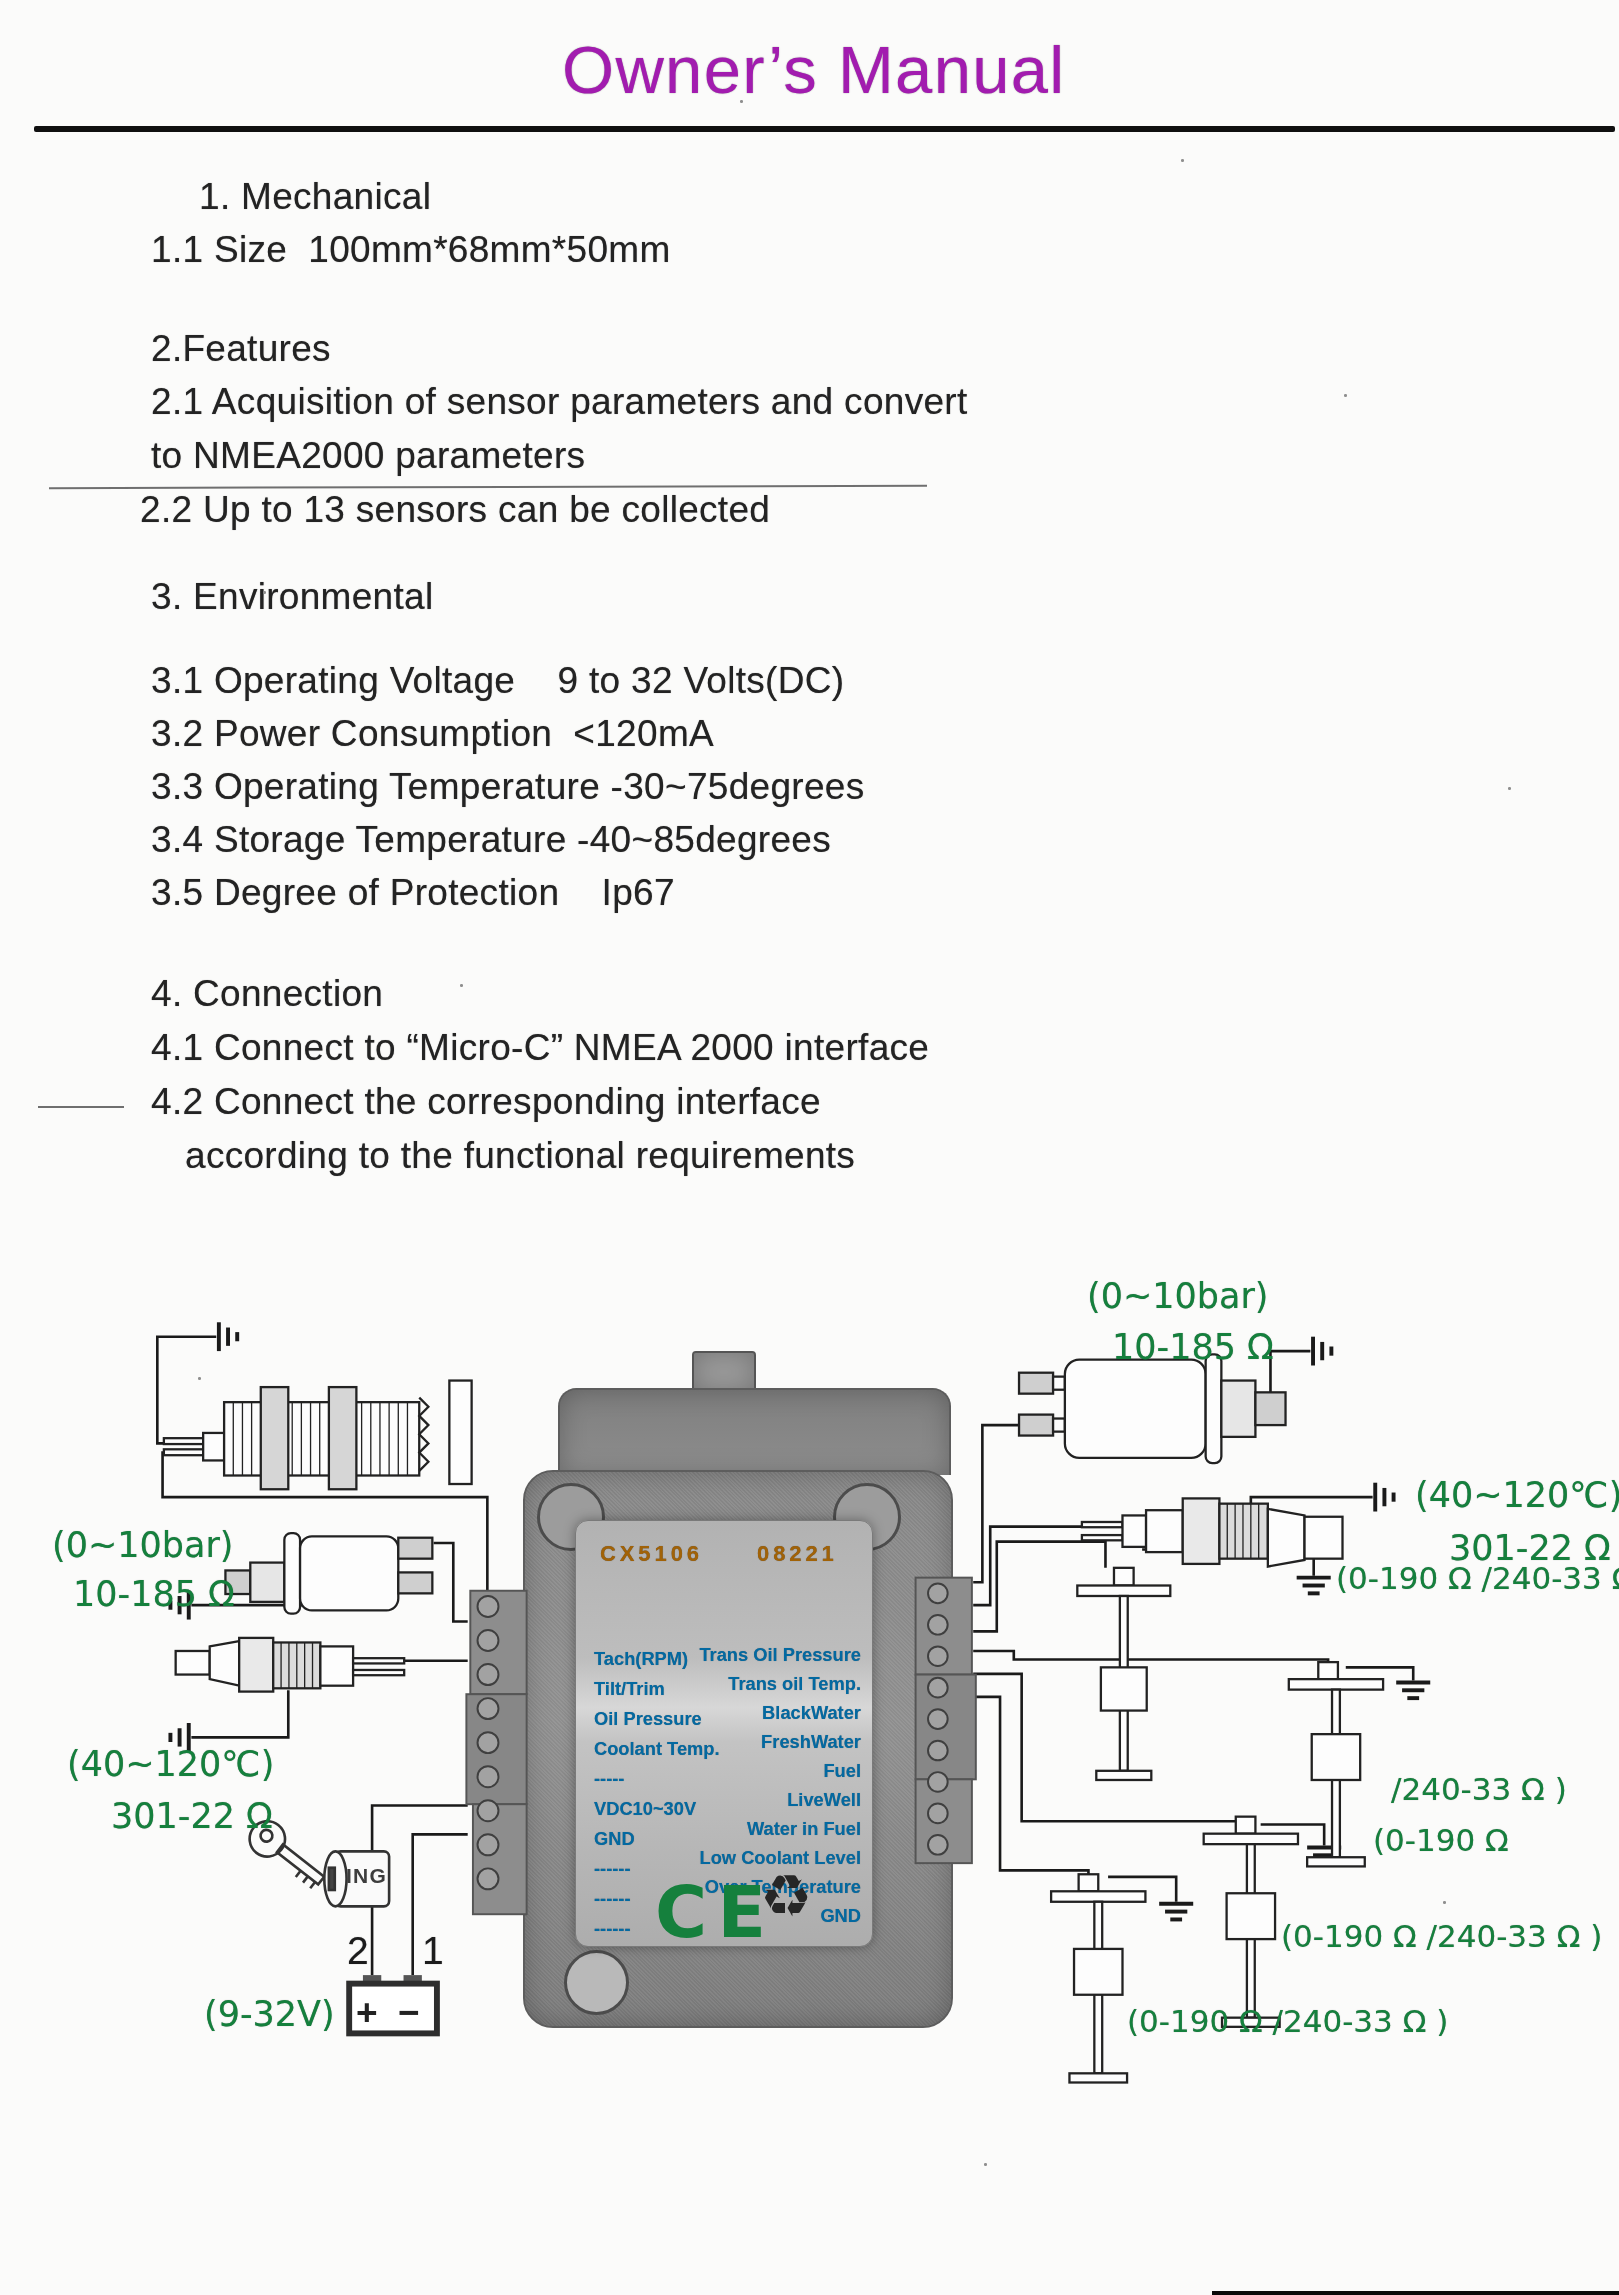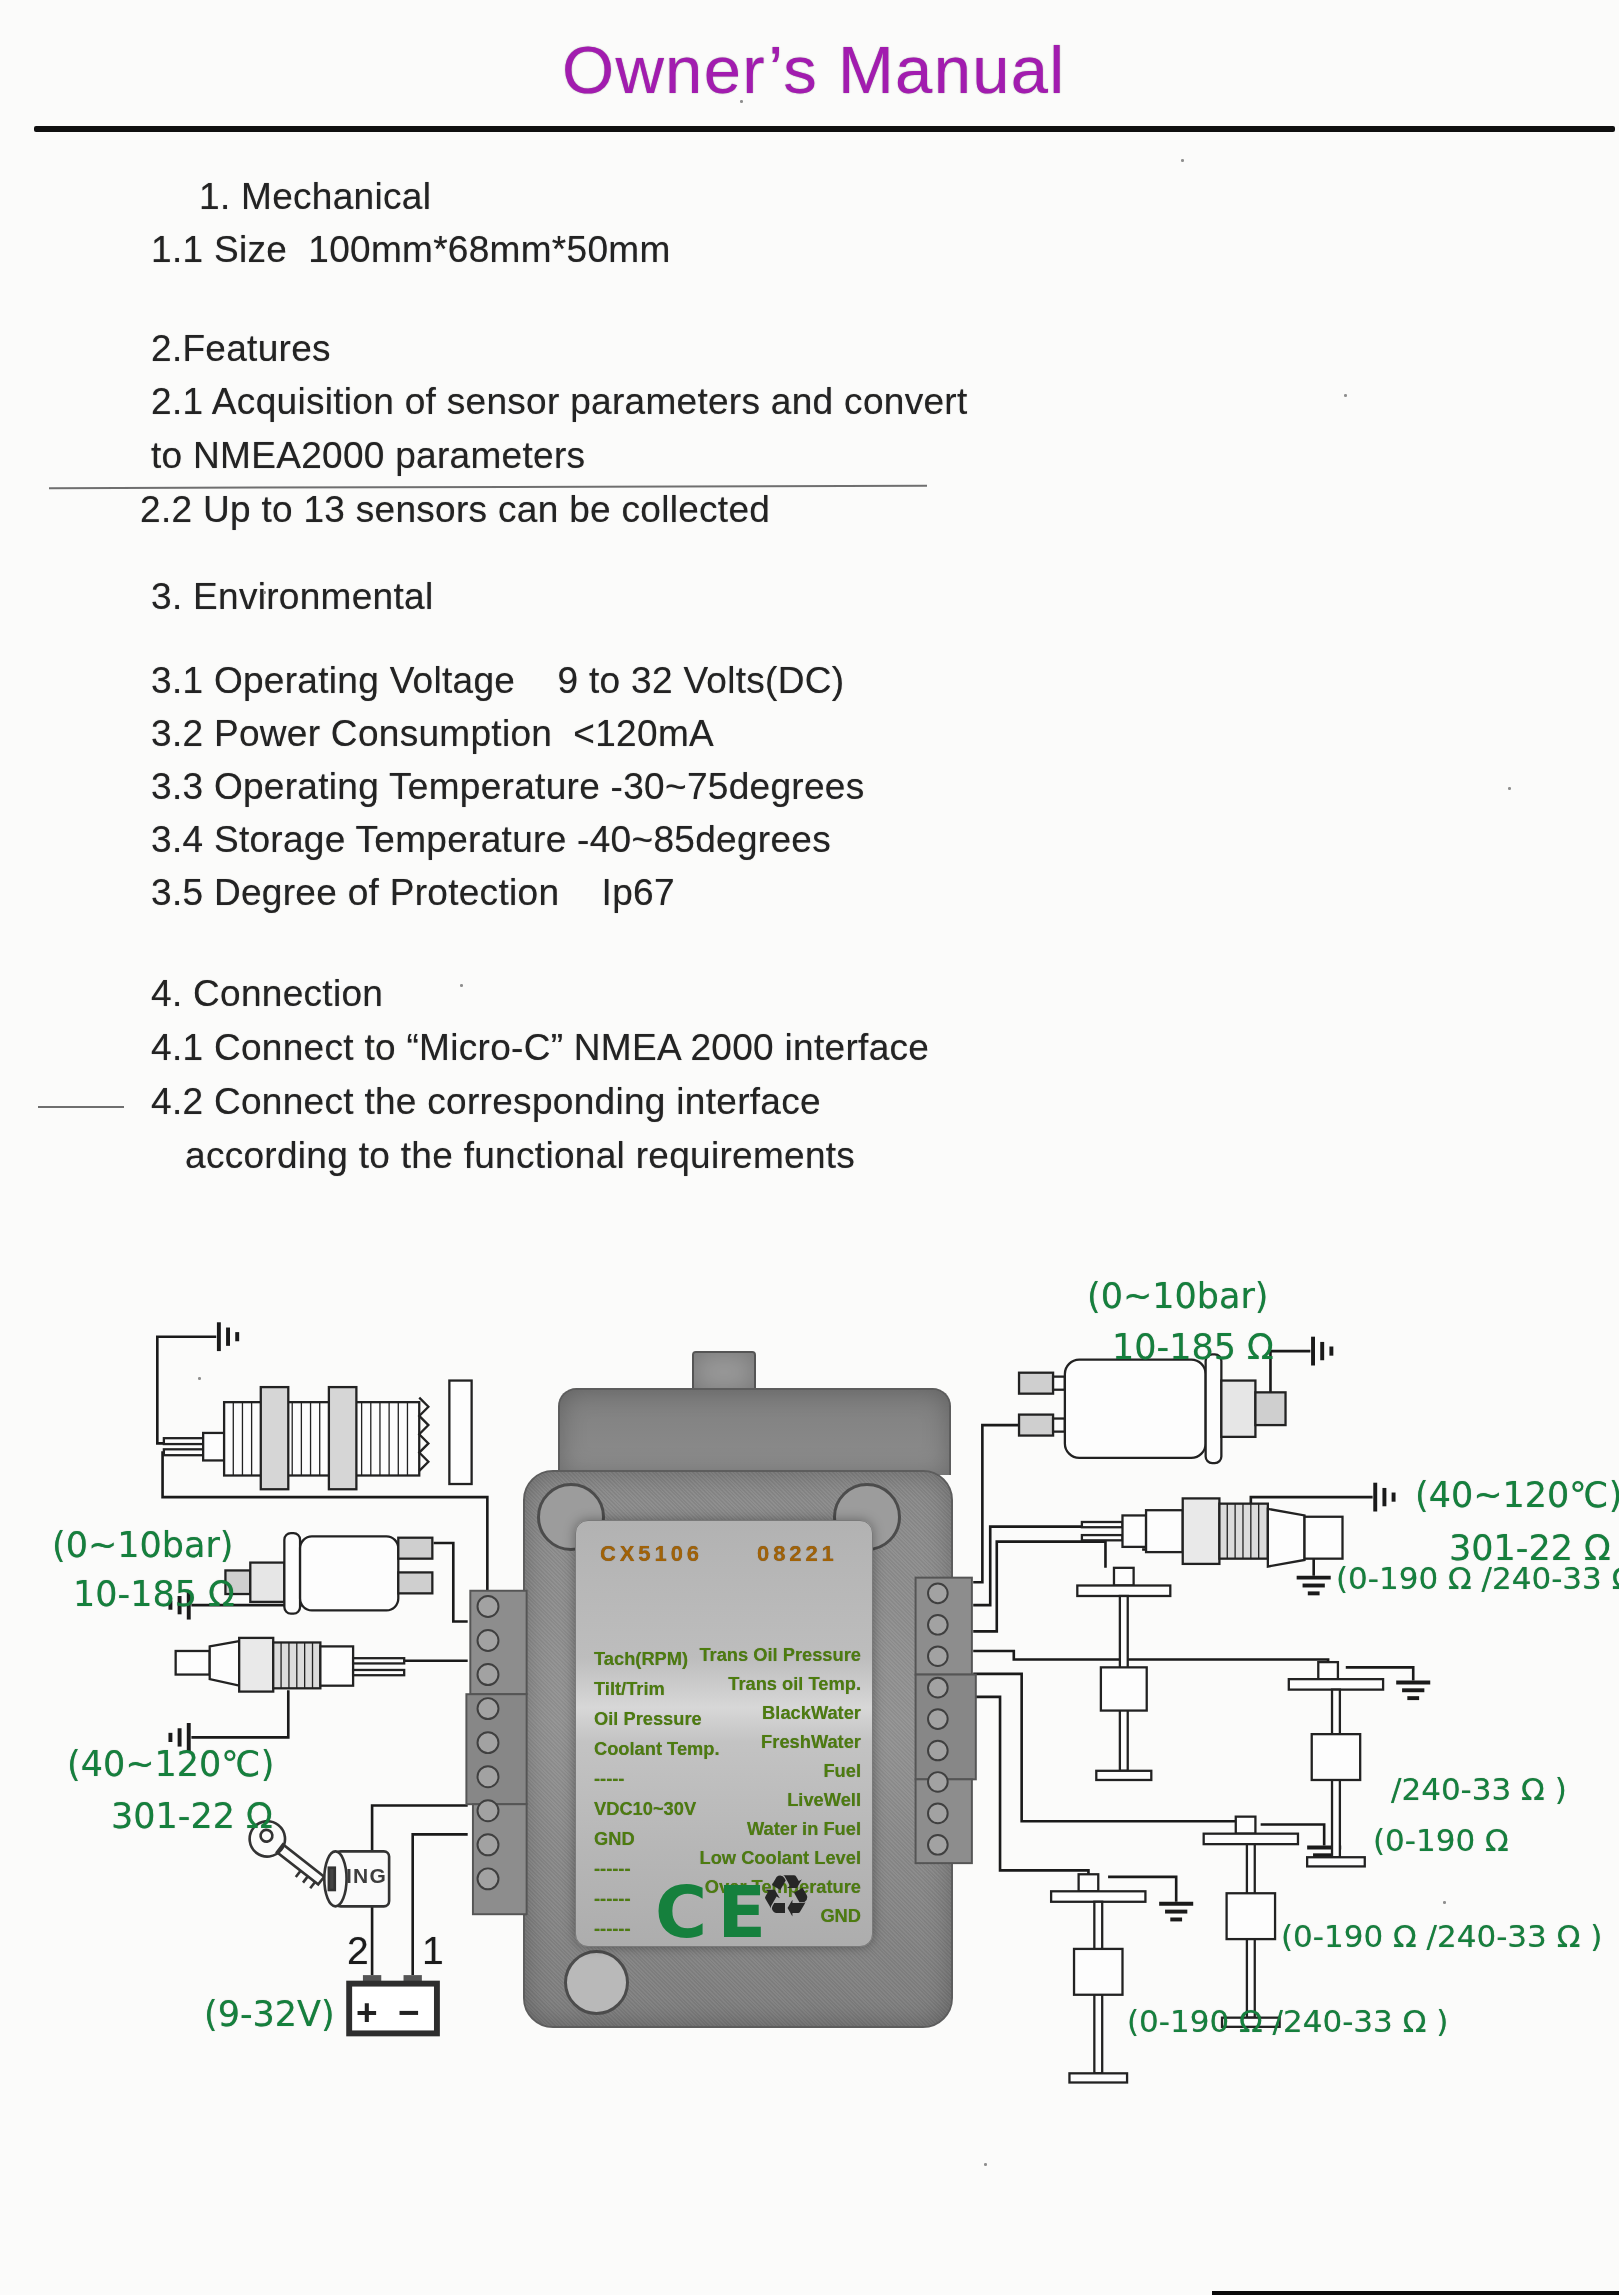--- a/index.html
+++ b/index.html
@@ -37,21 +37,21 @@
   .dev-ear{border-radius:18.3px 18.3px 0 0;border:2px solid #5d5d5d;border-bottom:none;
     background:linear-gradient(180deg,#7f7f7f,#8d8d8d);}
   .dev-nub{border:2px solid #555;background:#9b9b9b;border-radius:3.9px 3.9px 0 0;}
   .dev-hole{border-radius:50%;border:3.3px solid #4c4c4c;background:#9c9c9c;}
   .dev-hole.lt{background:#b9b9b9;}
   .plate{border-radius:13px;border:1.3px solid #7a7a7a;
     background:linear-gradient(180deg,#b2b2b2 0%,#bdbdbd 32%,#d7d7d7 44%,#c3c3c3 52%,#b6b6b6 78%,#adadad 100%);
     box-shadow:0 0 11.8px rgba(0,0,0,.35);}
   .plate-model{font-size:22px;font-weight:bold;letter-spacing:3.9px;color:#a16207;white-space:nowrap;
     text-shadow:0 0 0.7px rgba(20,20,20,.6);}
-  .pcol{font-size:18.3px;font-weight:bold;color:#4d7c0f;white-space:pre;
+  .pcol{font-size:18.3px;font-weight:bold;color:#0369a1;white-space:pre;
     text-shadow:0 0 0.7px rgba(40,40,40,.5);}
   .pcol-l div{line-height:30px;}
   .pcol-r{text-align:right;}
   .pcol-r div{line-height:29px;}
   .ce{font-family:"DejaVu Sans",sans-serif;font-size:71px;font-weight:bold;color:#15803d;letter-spacing:10.5px;}
   .recycle{font-family:"DejaVu Sans",sans-serif;font-size:58px;color:#262626;}
   .wnum{font-size:39px;color:#1c1c1c;text-shadow:0 0 0.9px rgba(30,30,30,.5);}
   .batsign{font-size:37px;font-weight:bold;color:#222;}
   .ing{font-size:21px;font-weight:bold;letter-spacing:1.3px;color:#3d3d3d;}
   svg{position:absolute;pointer-events:none;}

